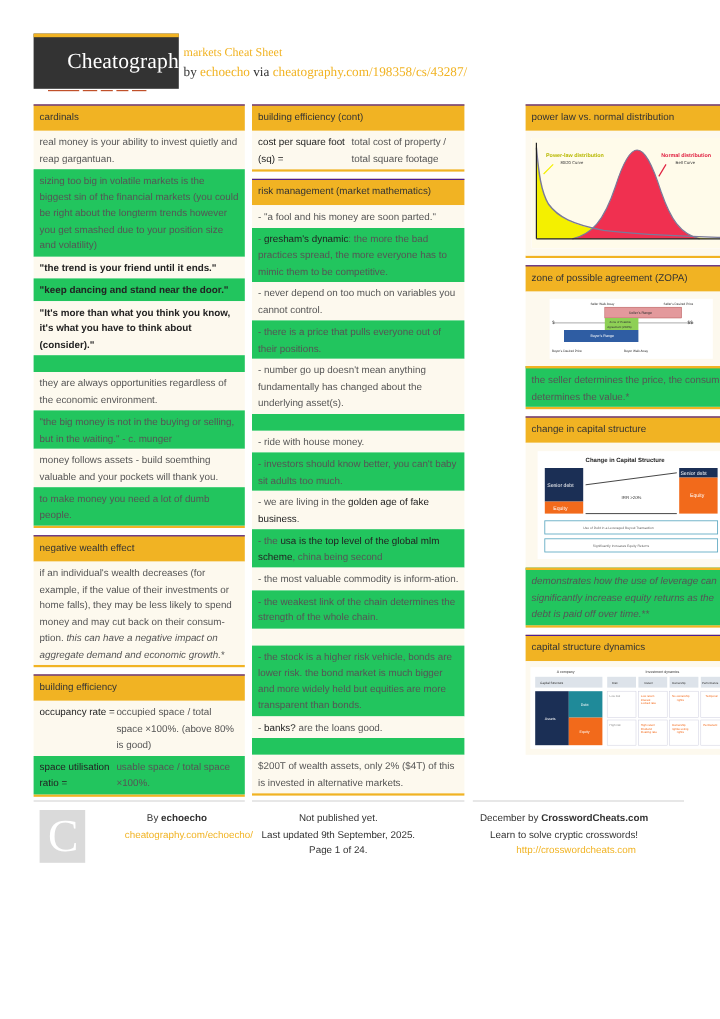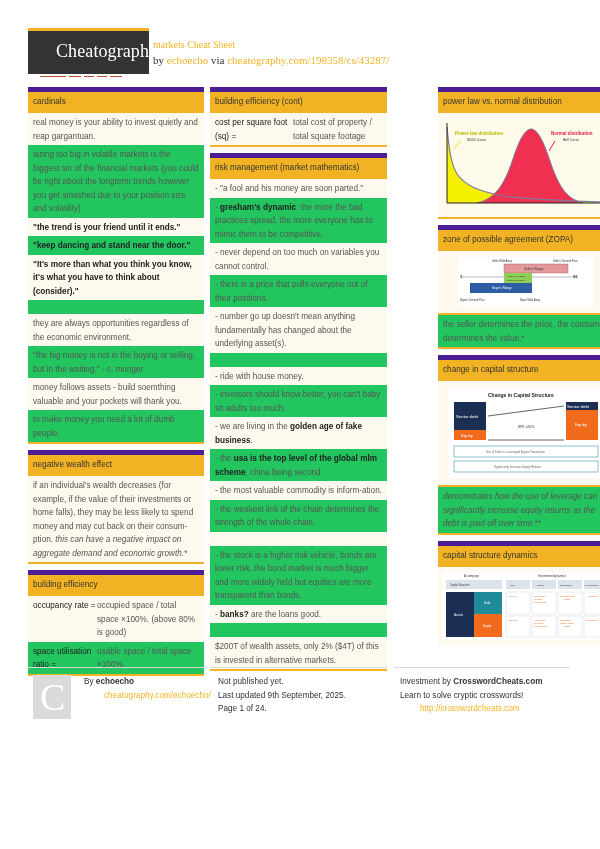--- a/index.html
+++ b/index.html
@@ -17,41 +17,41 @@
   .sheet-sub { font-family: "Liberation Serif", serif; font-size: 11px; color: #333; line-height: 14px; }
   .sheet-sub a { color: #f1b323; text-decoration: none; }
 
   
   .col { position: absolute; top: 87px; width: 176px; }
   .col1 { left: 28px; }
   .col2 { left: 210px; width: 177px; }
   .col3 { left: 394px; width: 176px; margin-left: 44px; }
 
   .box { margin-bottom: 6px; border-bottom: 2px solid #f1b323; }
-  .box-head { background: #f1b323; color: #333; font-size: 8.2px; padding: 5px 5px 6px 5px; line-height: 10px; border-top: 5px solid #4c1d95; }
+  .box-head { background: #f1b323; color: #333; font-size: 8.2px; padding: 5px 5px 6px 5px; line-height: 10px; border-top: 1px solid #4c1d95; }
   .row { font-size: 8.2px; line-height: 13.5px; padding: 3px 5px 2px 5px; color: #555; }
   .row.alt { background: #fdf9ee; }
   .row.plain { background: #22c55e; }
-  .row b { color: #222; font-weight: bold; text-align: right; }
+  .row b { color: #222; font-weight: normal; text-align: right; }
   .row i { font-style: italic; }
   .row.bold { color: #222; font-weight: bold; }
   .row.empty { height: 14px; }
   .kv { display: flex; }
   .kv .k { width: 64px; color: #222; flex-shrink: 0; }
   .kv .v { flex: 1; color: #555; }
 
   .img-row { background: #fdf9ee; padding: 6px 5px; }
   .img-frame { background: #ffffff; position: relative; overflow: hidden; }
 
   
   .footer { position: absolute; top: 667px; left: 28px; width: 544px; }
   .footer-line { position: absolute; top: 0; height: 1px; background: #d8d8d8; }
   .f-avatar { position: absolute; left: 5px; top: 8px; width: 38px; height: 44px; background: #dadada; }
   .f-avatar span { position: absolute; left: 7px; top: 2px; font-family: "Liberation Serif", serif; font-size: 38px; color: #ffffff; line-height: 40px; }
-  .f-text { position: absolute; font-size: 8.2px; line-height: 13.5px; color: #333; }
+  .f-text { position: absolute; font-size: 8.2px; line-height: 13.5px; color: #333; text-align: center; }
   .f-text a, .f-link { color: #f1b323; text-decoration: none; margin-left: 20px; }
   .f-text b { font-weight: bold; }
 </style>
 </head>
 <body>
 
 <div class="header">
   <div class="logo">
     <div class="logo-text">Cheatography</div>
     <div class="logo-underline">
@@ -283,17 +283,17 @@
     <div><a>cheatography.com/echoecho/</a></div>
   </div>
 
   <div class="f-text" style="left:190px;top:8px">
     <div>Not published yet.</div>
     <div>Last updated 9th September, 2025.</div>
     <div>Page 1 of 24.</div>
   </div>
 
   <div class="f-text" style="left:372px;top:8px">
-    <div><span>Investment by</span> <b>CrosswordCheats.com</b></div>
+    <div><span>December by</span> <b>CrosswordCheats.com</b></div>
     <div>Learn to solve cryptic crosswords!</div>
     <div><a>http://crosswordcheats.com</a></div>
   </div>
 </div>
 
 </body></html>

